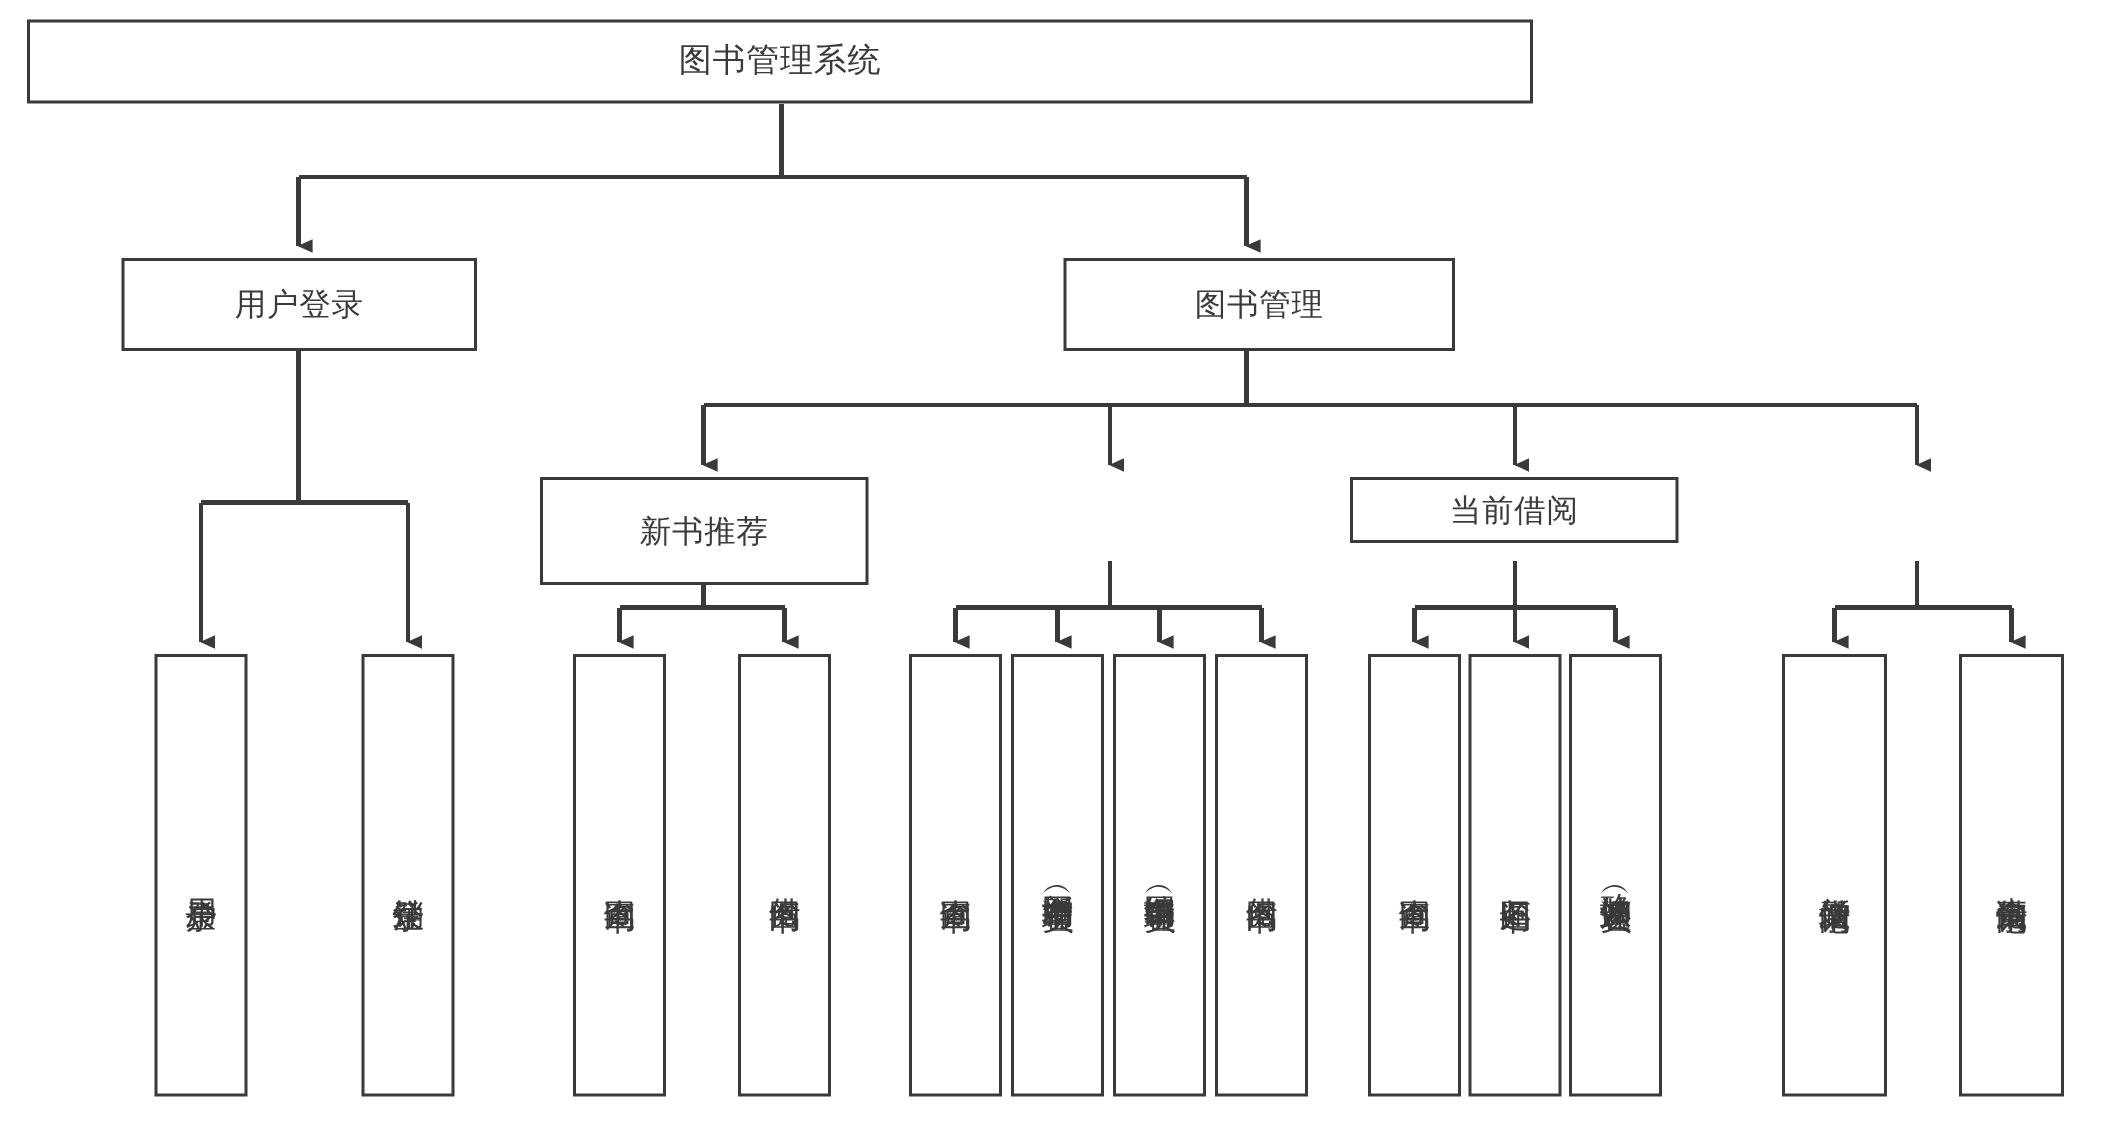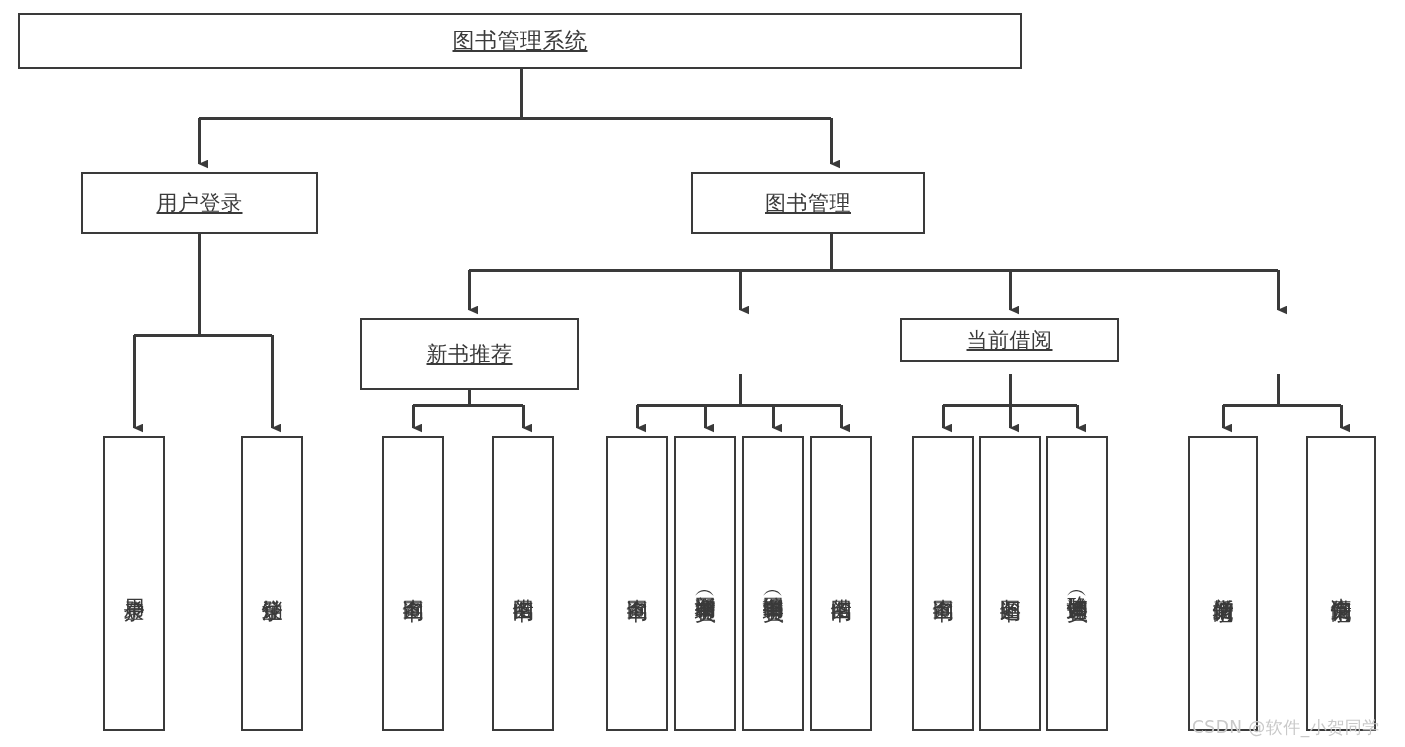--- a/index.html
+++ b/index.html
@@ -40,21 +40,20 @@
     display: block;
     text-align: center;
     line-height: 1.16;
     color: #3a3a3a;
     white-space: pre-wrap;
   }
   .node.horizontal .node-label {
     writing-mode: horizontal-tb;
     font-size: 21px;
     letter-spacing: 0.5px;
-    text-decoration: underline;
   }
   .node.root .node-label {
     font-size: 22px;
   }
   .node.vertical {
     align-items: center;
     justify-content: center;
     padding: 4px 0;
   }
   .node.vertical .node-label {
@@ -131,21 +130,21 @@
     </g>
   </svg>
 
   <div class="node horizontal root" style="left:18px; top:13px; width:1004px; height:56px;">
     <span class="node-label">图书管理系统</span>
   </div>
 
   <div class="node horizontal" style="left:81px; top:172px; width:237px; height:62px;">
     <span class="node-label">用户登录</span>
   </div>
-  <div class="node horizontal" style="left:691px; top:172px; width:234px; height:62px;">
+  <div class="node horizontal" style="left:709px; top:172px; width:261px; height:62px;">
     <span class="node-label">图书管理</span>
   </div>
 
   <div class="node horizontal" style="left:360px; top:318px; width:219px; height:72px;">
     <span class="node-label">新书推荐</span>
   </div>
   <div class="node horizontal" style="left:900px; top:318px; width:219px; height:44px;align-items:center;">
     <span class="node-label">当前借阅</span>
   </div>
 
@@ -186,15 +185,14 @@
     <span class="node-label">确认归还（管理员）</span>
   </div>
 
   <div class="node vertical" style="left:1188px; top:436px; width:70px; height:295px;">
     <span class="node-label">新增借阅记录</span>
   </div>
   <div class="node vertical" style="left:1306px; top:436px; width:70px; height:295px;">
     <span class="node-label">查询借阅记录</span>
   </div>
 
-  <div class="watermark" style="left:1192px; top:716px;">CSDN @软件_小贺同学</div>
 
 </div>
 
 </body></html>

